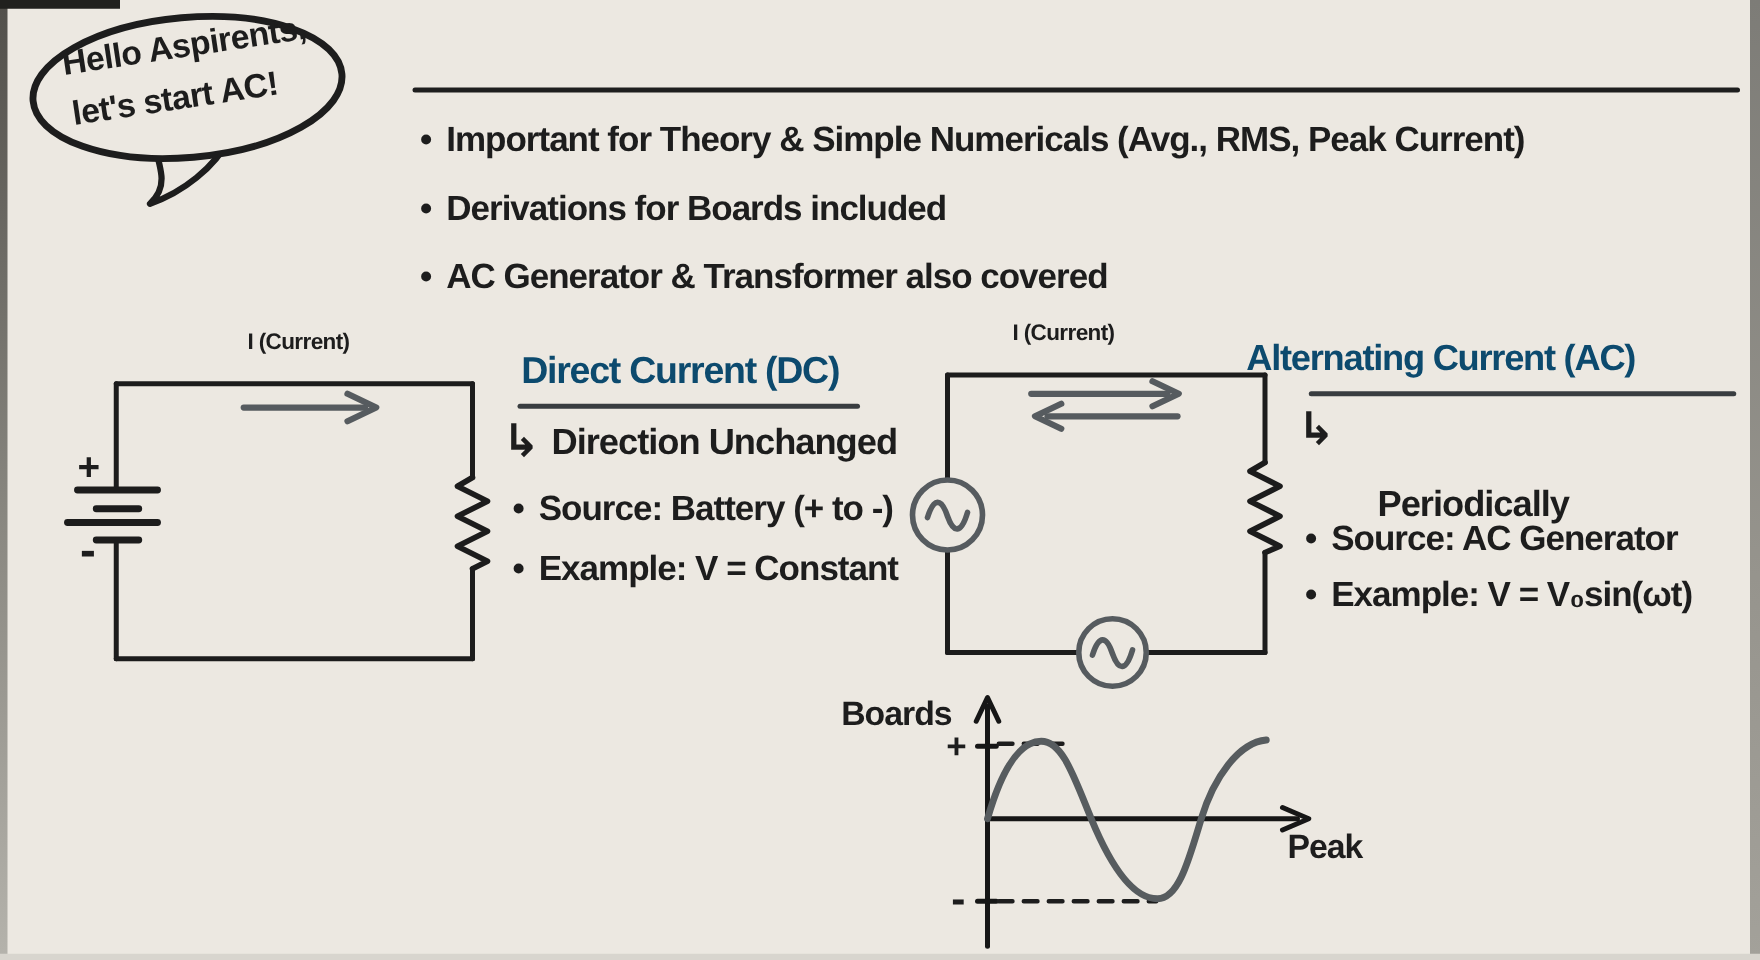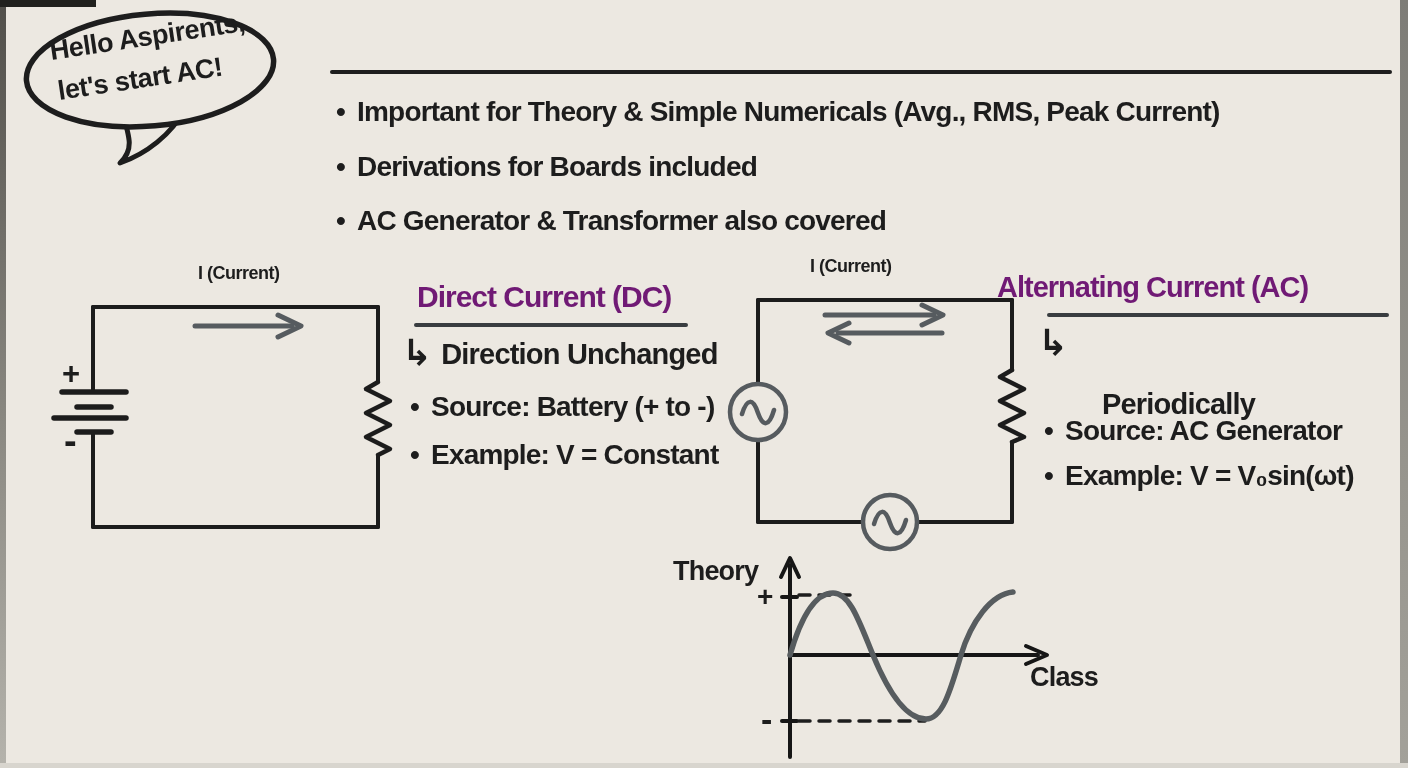--- a/index.html
+++ b/index.html
@@ -25,21 +25,21 @@
   .bubble-line { position:absolute; font-weight:bold; font-size:27px; letter-spacing:-0.5px;
     transform:rotate(-8.5deg); transform-origin:left center; }
 
   
   .title { left:332px; top:22px; font-size:30px; font-weight:bold; letter-spacing:-1.2px; }
   .title-underline { left:330px; top:70px; width:1062px; height:4px; background:#1E1E1E; border-radius:2px; }
   .bullet-row { display:flex; align-items:flex-start; font-size:28px; font-weight:bold; letter-spacing:-0.8px; }
   .bullet-glyph { margin-right:12px; }
 
   
-  .sec-heading { font-size:30px; font-weight:bold; letter-spacing:-1px; color:#701a75; }
+  .sec-heading { font-size:30px; font-weight:bold; letter-spacing:-1px; color:#0c4a6e; }
   .sec-underline { height:3.5px; background:#393D40; border-radius:2px; }
   .note-row { display:flex; align-items:flex-start; }
   .ret-arrow { font-size:36px; font-weight:bold; line-height:0.9; margin-right:9px; position:relative; top:-1px; }
   .note-text { font-size:29px; font-weight:bold; letter-spacing:-0.8px; }
   .point-row { display:flex; align-items:flex-start; font-size:28px; font-weight:bold; letter-spacing:-0.8px; }
 
   .circ-label { font-size:18px; font-weight:bold; letter-spacing:-0.5px; }
   .sign { font-weight:bold; }
 
   svg { position:absolute; overflow:visible; }
@@ -169,18 +169,18 @@
       <path d="M381,101 L402,110 L381,119"></path>
       <path d="M137,52 L152,52"></path>
       <path d="M137,176 L152,176"></path>
     </g>
     <g stroke="#1D1D1D" stroke-width="3.5" fill="none" stroke-linecap="round" stroke-dasharray="11 9">
       <path d="M154,50 L208,50"></path>
       <path d="M154,176 L280,176"></path>
     </g>
     <path d="M145,110 C156,72 170,48 188,48 C205,48 214,76 228,110 C242,144 260,174 281,174 C298,174 306,143 316,110 C326,77 346,49 368,47" stroke="#575C5F" stroke-width="5.5" fill="none" stroke-linecap="round"></path>
   </svg>
-  <div class="abs hw" style="left:673px; top:556px; font-size:27px;">Theory</div>
+  <div class="abs hw" style="left:673px; top:556px; font-size:27px;">Boards</div>
   <div class="abs hw" style="left:757px; top:581px; font-size:28px;">+</div>
   <div class="abs hw" style="left:761px; top:700px; font-size:34px;">-</div>
-  <div class="abs hw" style="left:1030px; top:662px; font-size:27px;">Class</div>
+  <div class="abs hw" style="left:1030px; top:662px; font-size:27px;">Peak</div>
 
 </div>
 
 </body></html>

